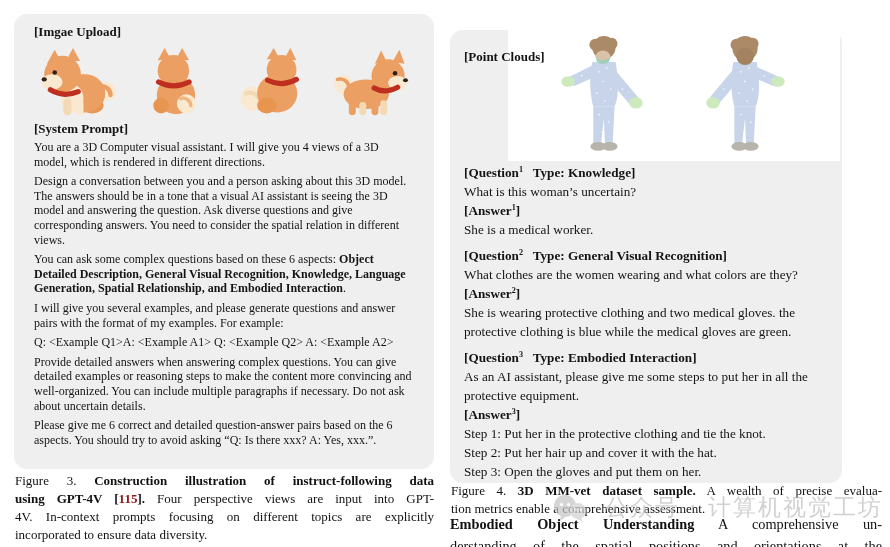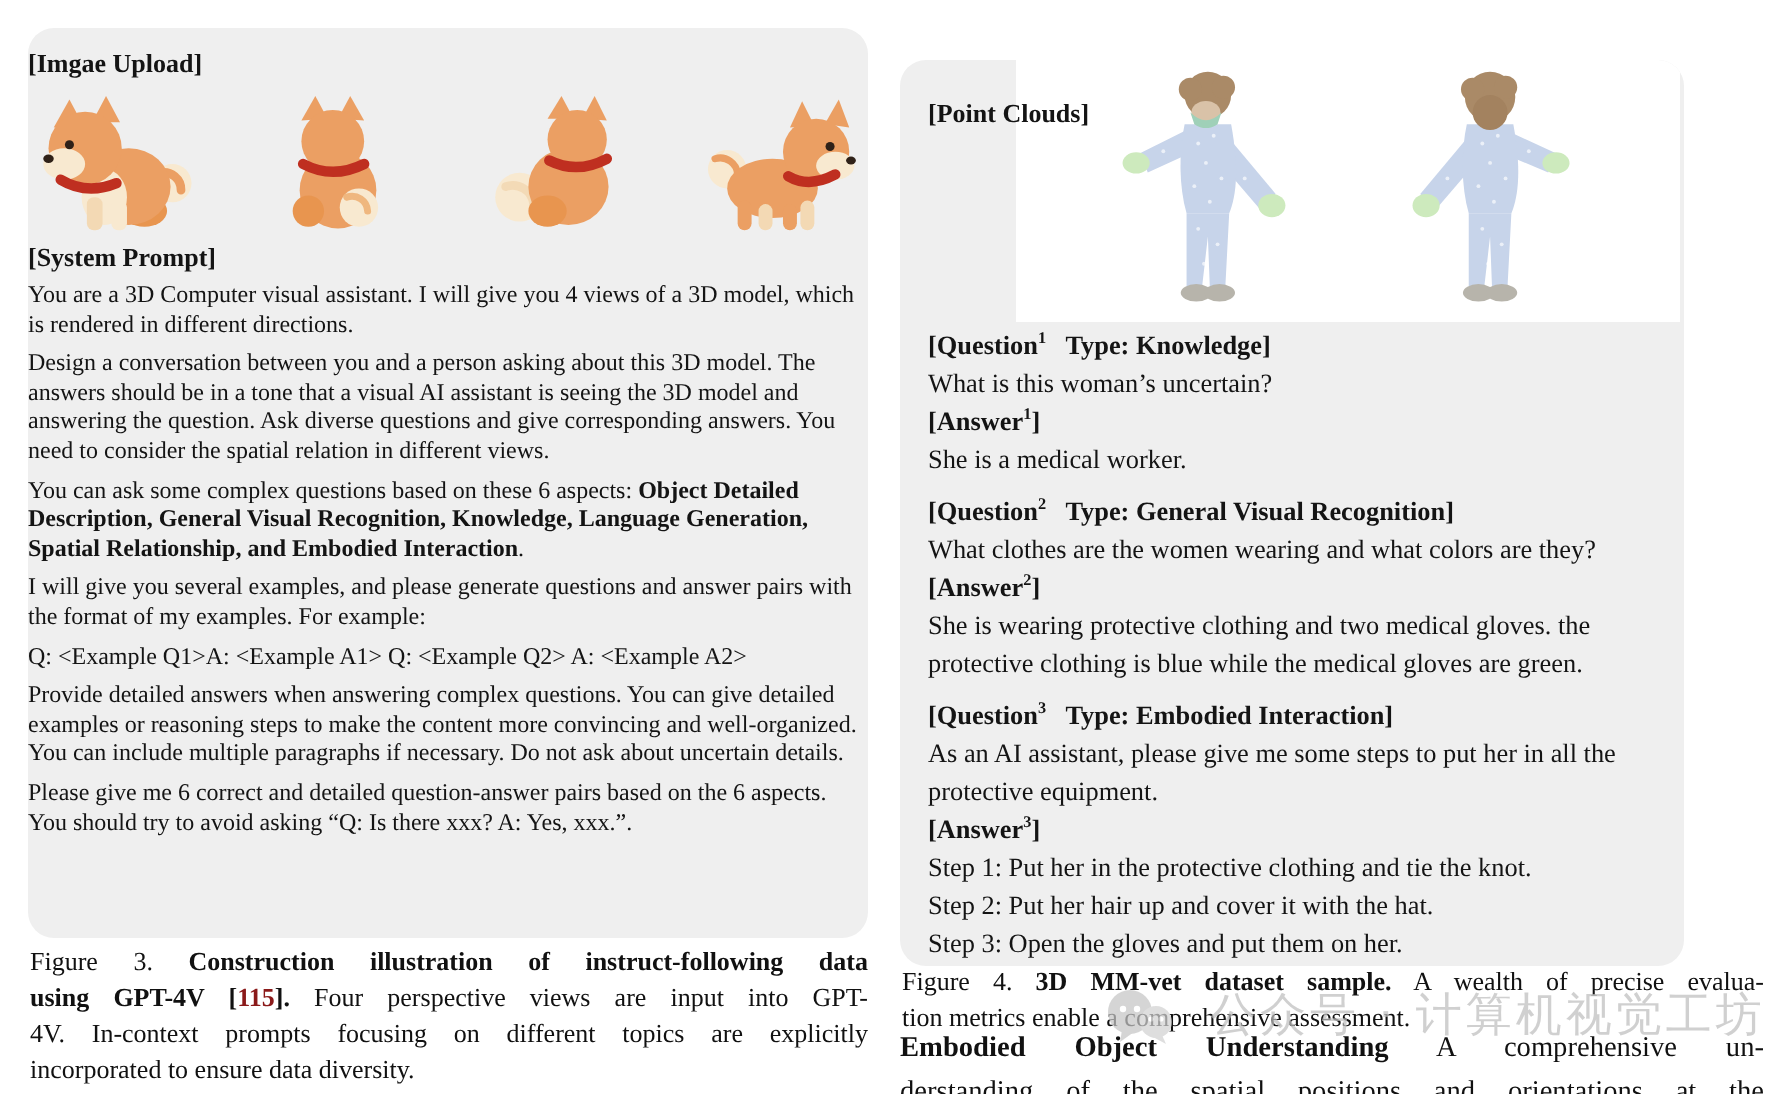--- a/index.html
+++ b/index.html
@@ -4,21 +4,21 @@
 <style>
   html,body{margin:0;padding:0;}
   body{
     width:890px;height:547px;position:relative;overflow:hidden;
     background:#ffffff;color:#141414;
     font-family:"Liberation Serif","DejaVu Serif",serif;
   }
   .card{
     position:absolute;background:#efefef;border-radius:13px;overflow:hidden;
   }
-  #card-left{left:14px;top:14px;width:420px;height:455px;padding:9px 0;box-sizing:border-box;}
+  #card-left{left:14px;top:14px;width:420px;height:455px;padding:9px 20px;box-sizing:border-box;}
   #card-right{left:450px;top:30px;width:392px;height:453px;padding:0 14px;box-sizing:border-box;}
   .panel-label{font-weight:bold;font-size:13px;line-height:18px;}
   #pc-label{position:absolute;left:14px;top:18px;z-index:2;}
   .dog-row{display:flex;justify-content:space-between;align-items:flex-end;height:72px;margin:3px 0 4px 0;}
   .dog-row svg{height:68px;width:92px;}
   .prompt p{margin:0 0 5px 0;font-size:12px;line-height:14.6px;}
   .prompt p.gap{margin-top:2px;}
   
   #pc-image{position:absolute;left:58px;top:0;width:332px;height:131px;background:#ffffff;display:flex;justify-content:center;gap:26px;}
   #pc-image svg{height:126px;width:118px;margin-top:3px;}

